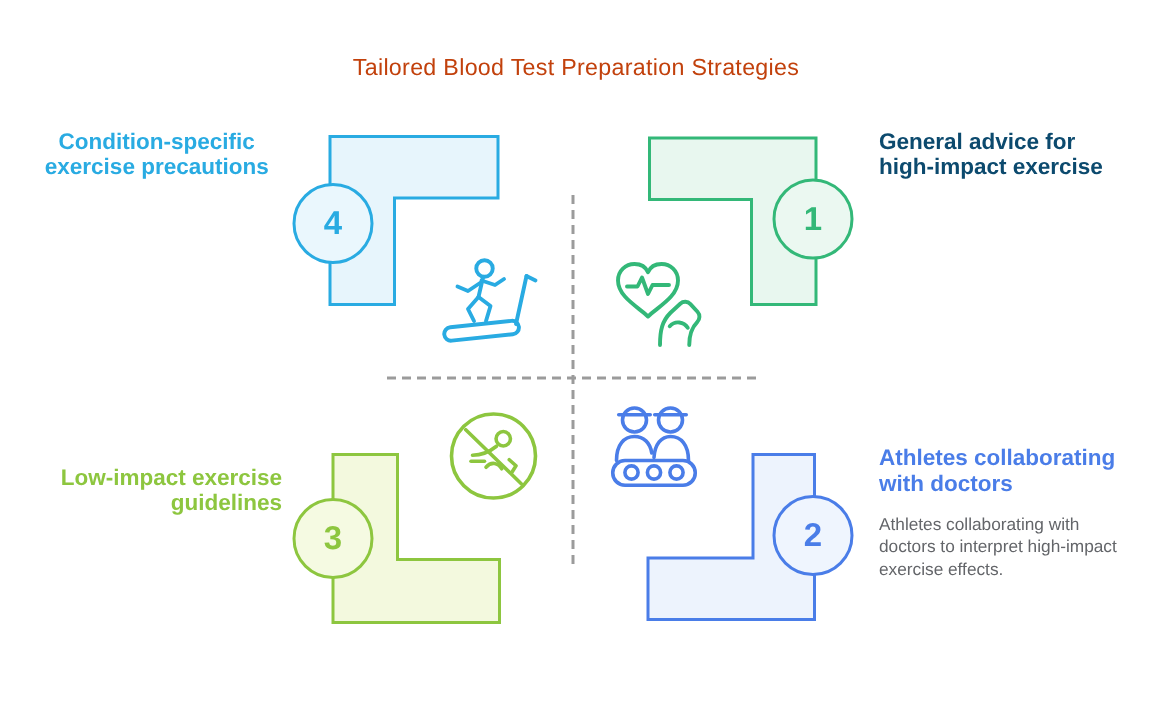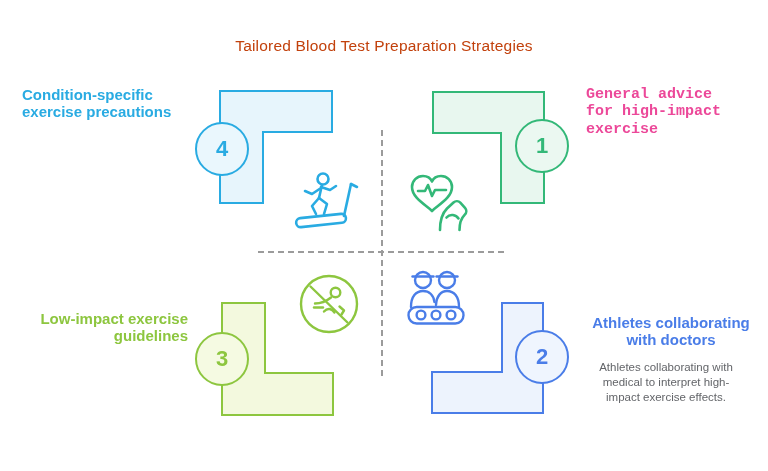--- a/index.html
+++ b/index.html
@@ -61,33 +61,33 @@
   .icon-box { position: absolute; z-index: 2; }
   .icon-tl { left: 292px; top: 171px; width: 68px; height: 62px; }
   .icon-tr { left: 407px; top: 172px; width: 64px; height: 62px; }
   .icon-bl { left: 297px; top: 272px; width: 64px; height: 64px; }
   .icon-br { left: 403px; top: 265px; width: 66px; height: 66px; }
 
   .tblock { position: absolute; z-index: 2; }
   .tblock h2 { font-size: 15px; font-weight: bold; line-height: 1.16; margin-bottom: 11px; }
   .tblock p { font-size: 11.5px; line-height: 1.33; color: #636569; }
 
-  .tb-tl { left: 22px;  top: 86px;  width: 165px; text-align: left; }
+  .tb-tl { left: 22px;  top: 86px;  width: 165px; text-align: center; }
   .tb-tl h2 { color: #29abe2; }
   .tb-tl p { width: 150px; margin-left: auto; }
 
   .tb-tr { left: 586px; top: 86px;  width: 162px; text-align: left; }
-  .tb-tr h2 { color: #ec4899; font-family: Liberation Mono, monospace; }
+  .tb-tr h2 { color: #0c4a6e; }
   .tb-tr p { width: 152px; }
 
   .tb-bl { left: 24px;  top: 310px; width: 164px; text-align: right; }
   .tb-bl h2 { color: #8dc63f; }
   .tb-bl p { width: 158px; margin-left: auto; }
 
-  .tb-br { left: 586px; top: 297px; width: 170px; text-align: center; margin-top: 17px; }
+  .tb-br { left: 586px; top: 297px; width: 170px; text-align: left; }
   .tb-br h2 { color: #4a7de8; }
   .tb-br p { width: 160px; }
 </style>
 </head>
 <body>
 
 <div class="canvas">
 
   <div class="title">Tailored Blood Test Preparation Strategies</div>
 
@@ -179,16 +179,16 @@
   <div class="tblock tb-tr">
     <h2>General advice for high-impact exercise</h2>
   </div>
 
   <div class="tblock tb-bl">
     <h2>Low-impact exercise guidelines</h2>
   </div>
 
   <div class="tblock tb-br">
     <h2>Athletes collaborating with doctors</h2>
-    <p>Athletes collaborating with medical to interpret high-impact exercise effects.</p>
+    <p>Athletes collaborating with doctors to interpret high-impact exercise effects.</p>
   </div>
 
 </div>
 
 </body></html>

